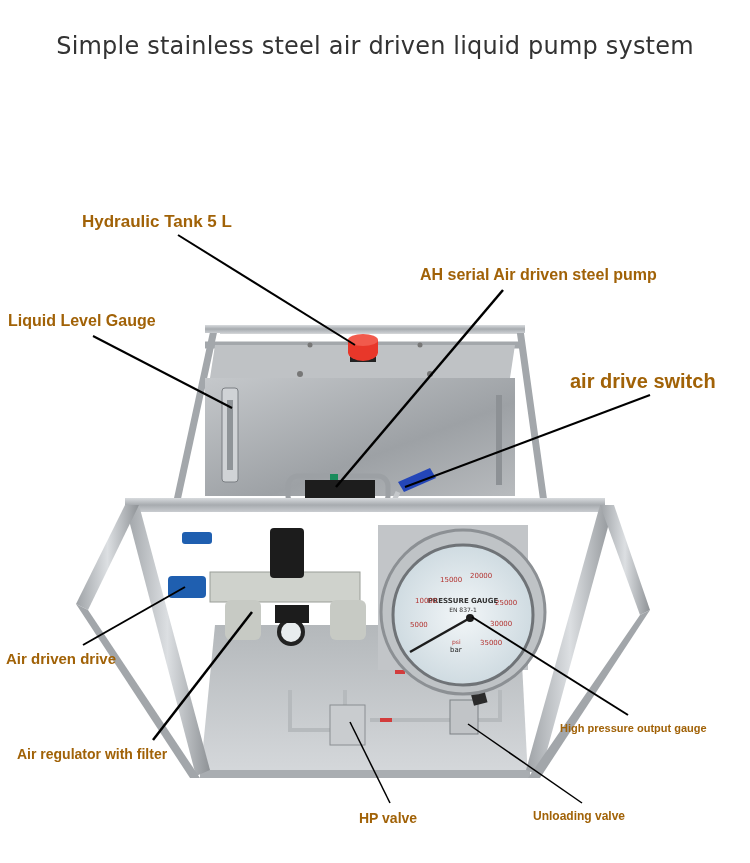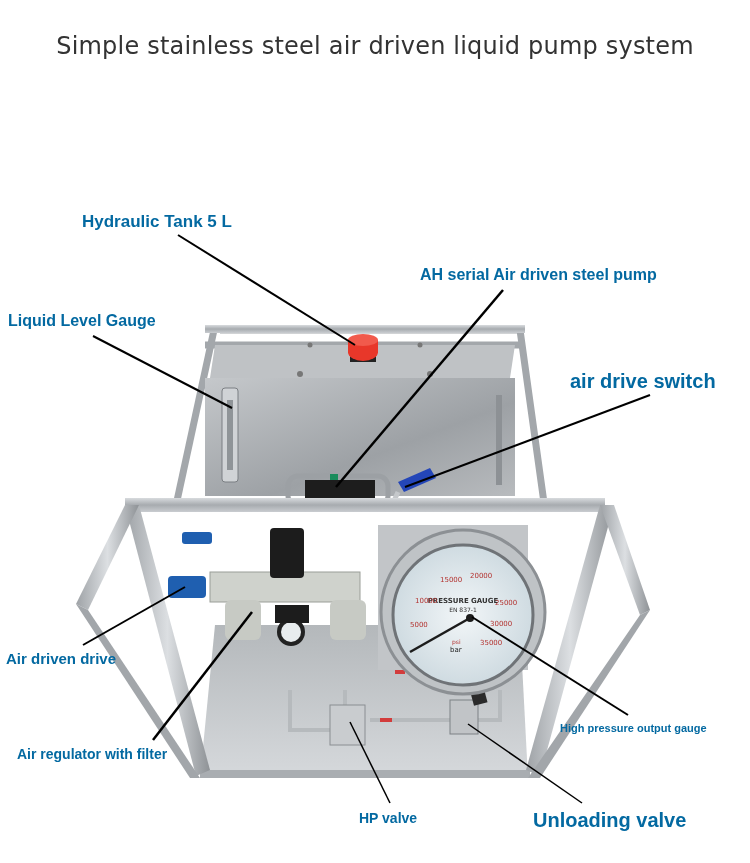--- a/index.html
+++ b/index.html
@@ -1,18 +1,18 @@
 <!DOCTYPE html>
 <html><head>
 <meta charset="utf-8">
 <style>
   html, body { margin:0; padding:0; background:#ffffff; }
   body { width:750px; height:863px; position:relative; overflow:hidden; font-family:"DejaVu Sans", sans-serif; }
   .title { position:absolute; top:12px; left:0; width:750px; text-align:center; font-family:"DejaVu Sans", sans-serif; font-size:24px; color:#333333; letter-spacing:0.2px;margin-top:20px; }
-  .label { position:absolute; font-family:"Liberation Sans", sans-serif; font-weight:bold; color:#0369a1; white-space:nowrap; }
+  .label { position:absolute; font-family:"Liberation Sans", sans-serif; font-weight:bold; color:#a16207; white-space:nowrap; }
   svg.scene { position:absolute; left:0; top:0; }
 </style>
 </head>
 <body>
 
 <div class="title">Simple stainless steel air driven liquid pump system</div>
 
 <svg class="scene" width="750" height="863" viewBox="0 0 750 863">
   <defs>
     <linearGradient id="steel" x1="0" y1="0" x2="1" y2="0">
@@ -158,13 +158,13 @@
 </svg>
 
 <div class="label" style="left:82px;top:212px;font-size:17px;">Hydraulic Tank  5 L</div>
 <div class="label" style="left:420px;top:266px;font-size:16px;">AH serial Air driven steel pump</div>
 <div class="label" style="left:8px;top:312px;font-size:16px;">Liquid Level Gauge</div>
 <div class="label" style="left:570px;top:370px;font-size:20px;text-align:center;">air  drive switch</div>
 <div class="label" style="left:6px;top:650px;font-size:15px;">Air driven drive</div>
 <div class="label" style="left:17px;top:746px;font-size:14px;">Air regulator with filter</div>
 <div class="label" style="left:560px;top:722px;font-size:11px;">High pressure output gauge</div>
 <div class="label" style="left:359px;top:810px;font-size:14px;">HP valve</div>
-<div class="label" style="left:533px;top:809px;font-size:20px;">Unloading valve</div>
+<div class="label" style="left:533px;top:809px;font-size:12px;">Unloading valve</div>
 
 </body></html>

